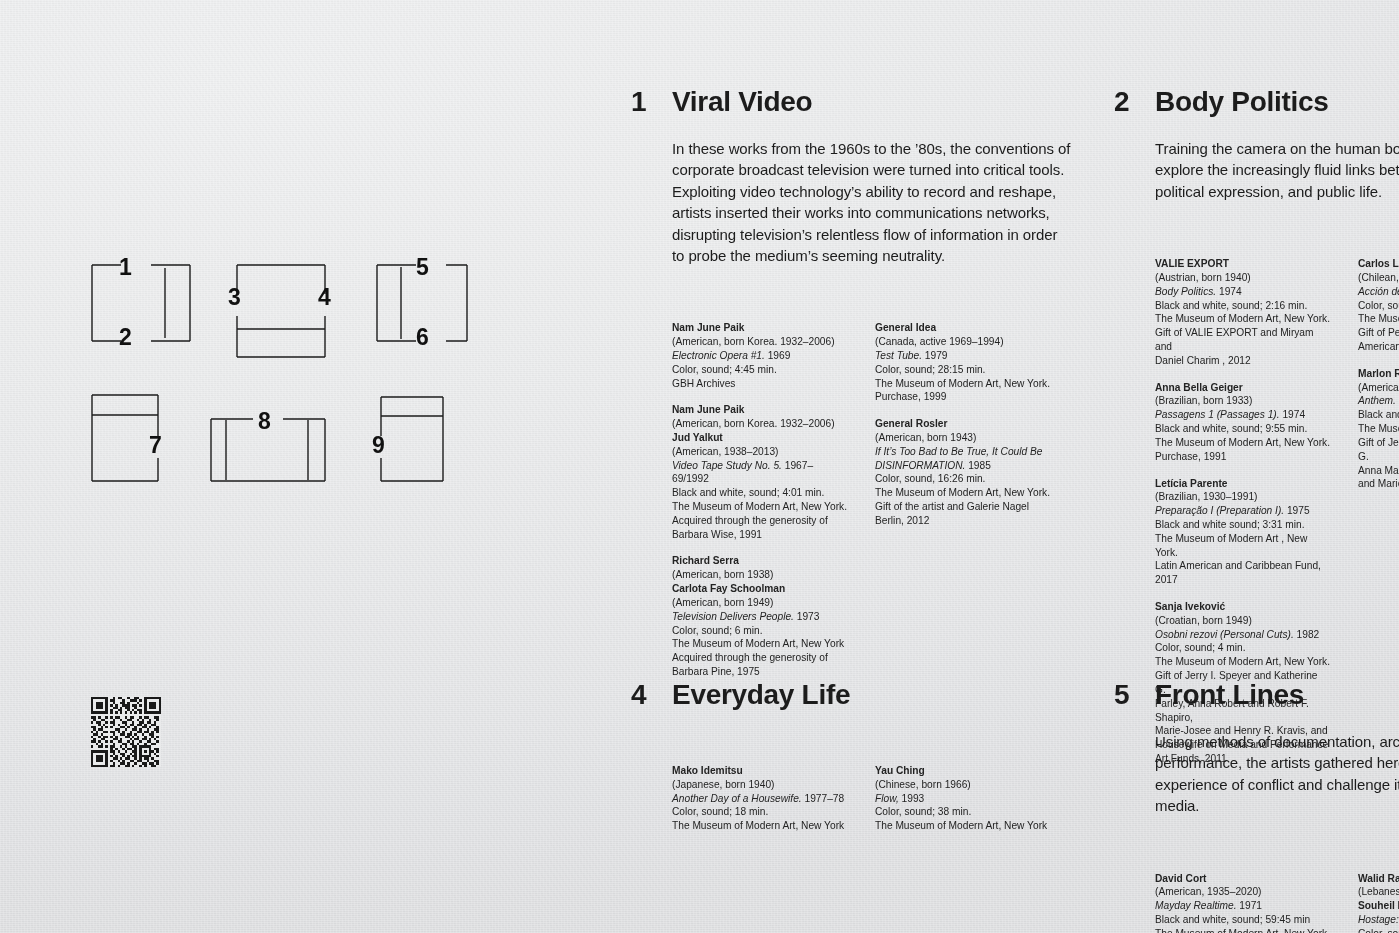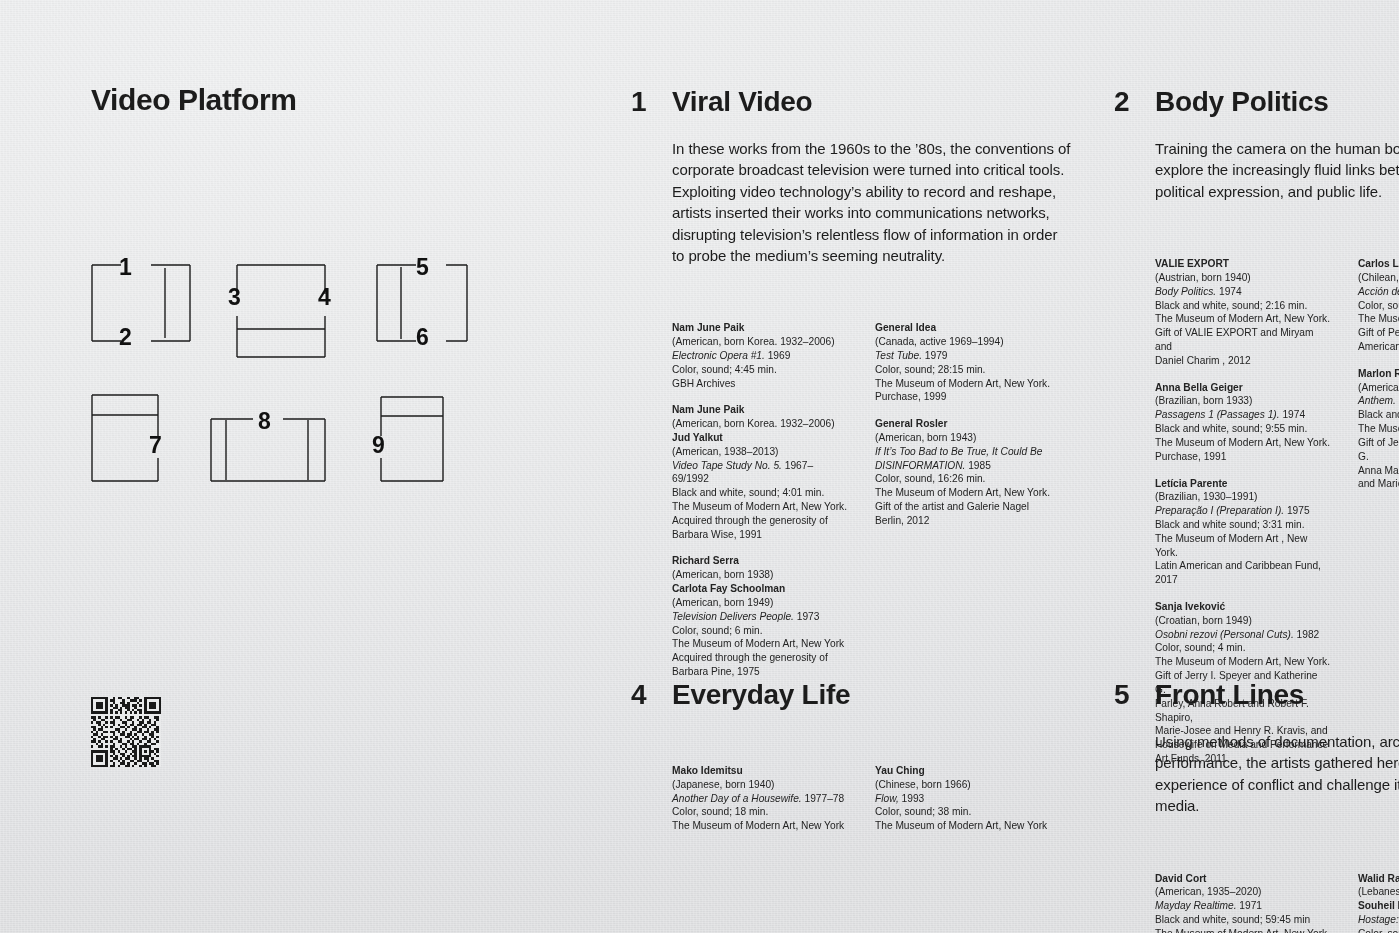--- a/index.html
+++ b/index.html
@@ -139,21 +139,20 @@
   .qr svg { display: block; }
 </style>
 </head>
 <body>
 
 <div id="wall"></div>
 
 <div id="page">
 
   <div class="intro">
-    <h1 class="intro-title">Video Platform</h1>
   </div>
 
   <div class="plans">
 
     <div class="plan" style="left:3px; top:6px;">
       <svg width="100" height="78" viewBox="0 0 100 78" fill="none" stroke="#1d1d1d" stroke-width="1.4">
         <path d="M1 1 H30 M60 1 H99 M1 1 V77 M1 77 H30 M60 77 H99 M99 1 V77 M74 4 V74"></path>
       </svg>
       <span class="plan-num" style="left:28px; top:-8px;">1</span>
       <span class="plan-num" style="left:28px; top:62px;">2</span>

